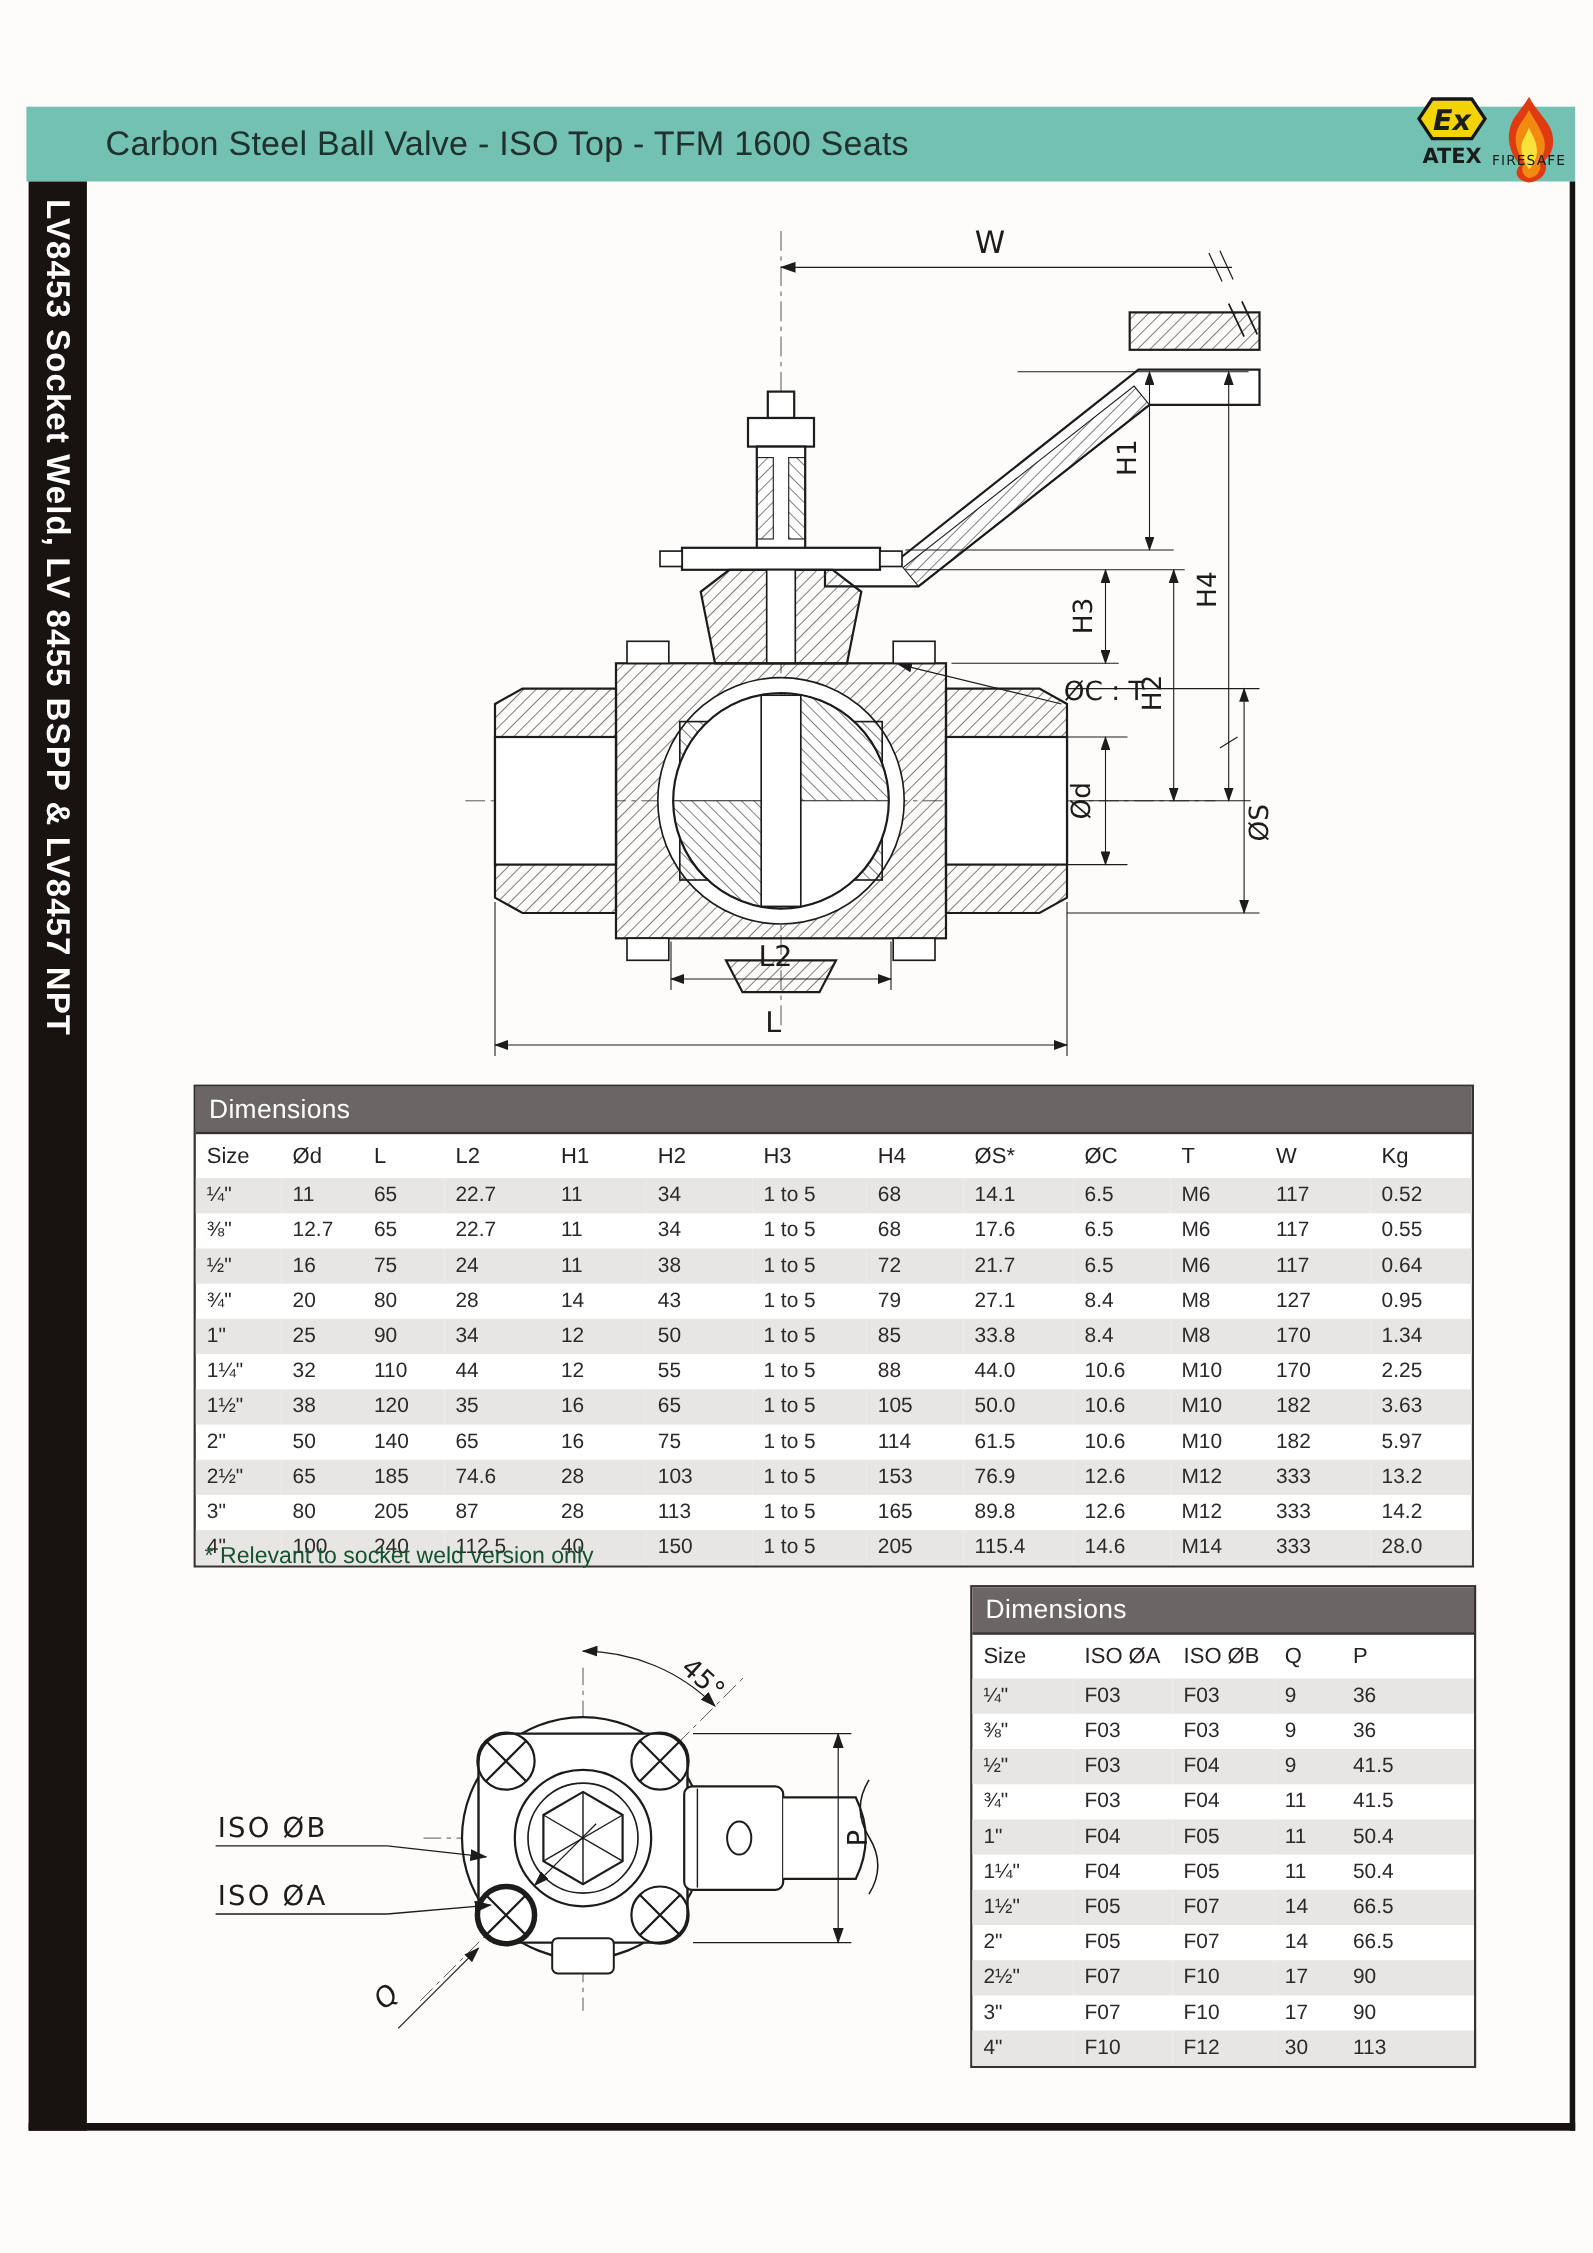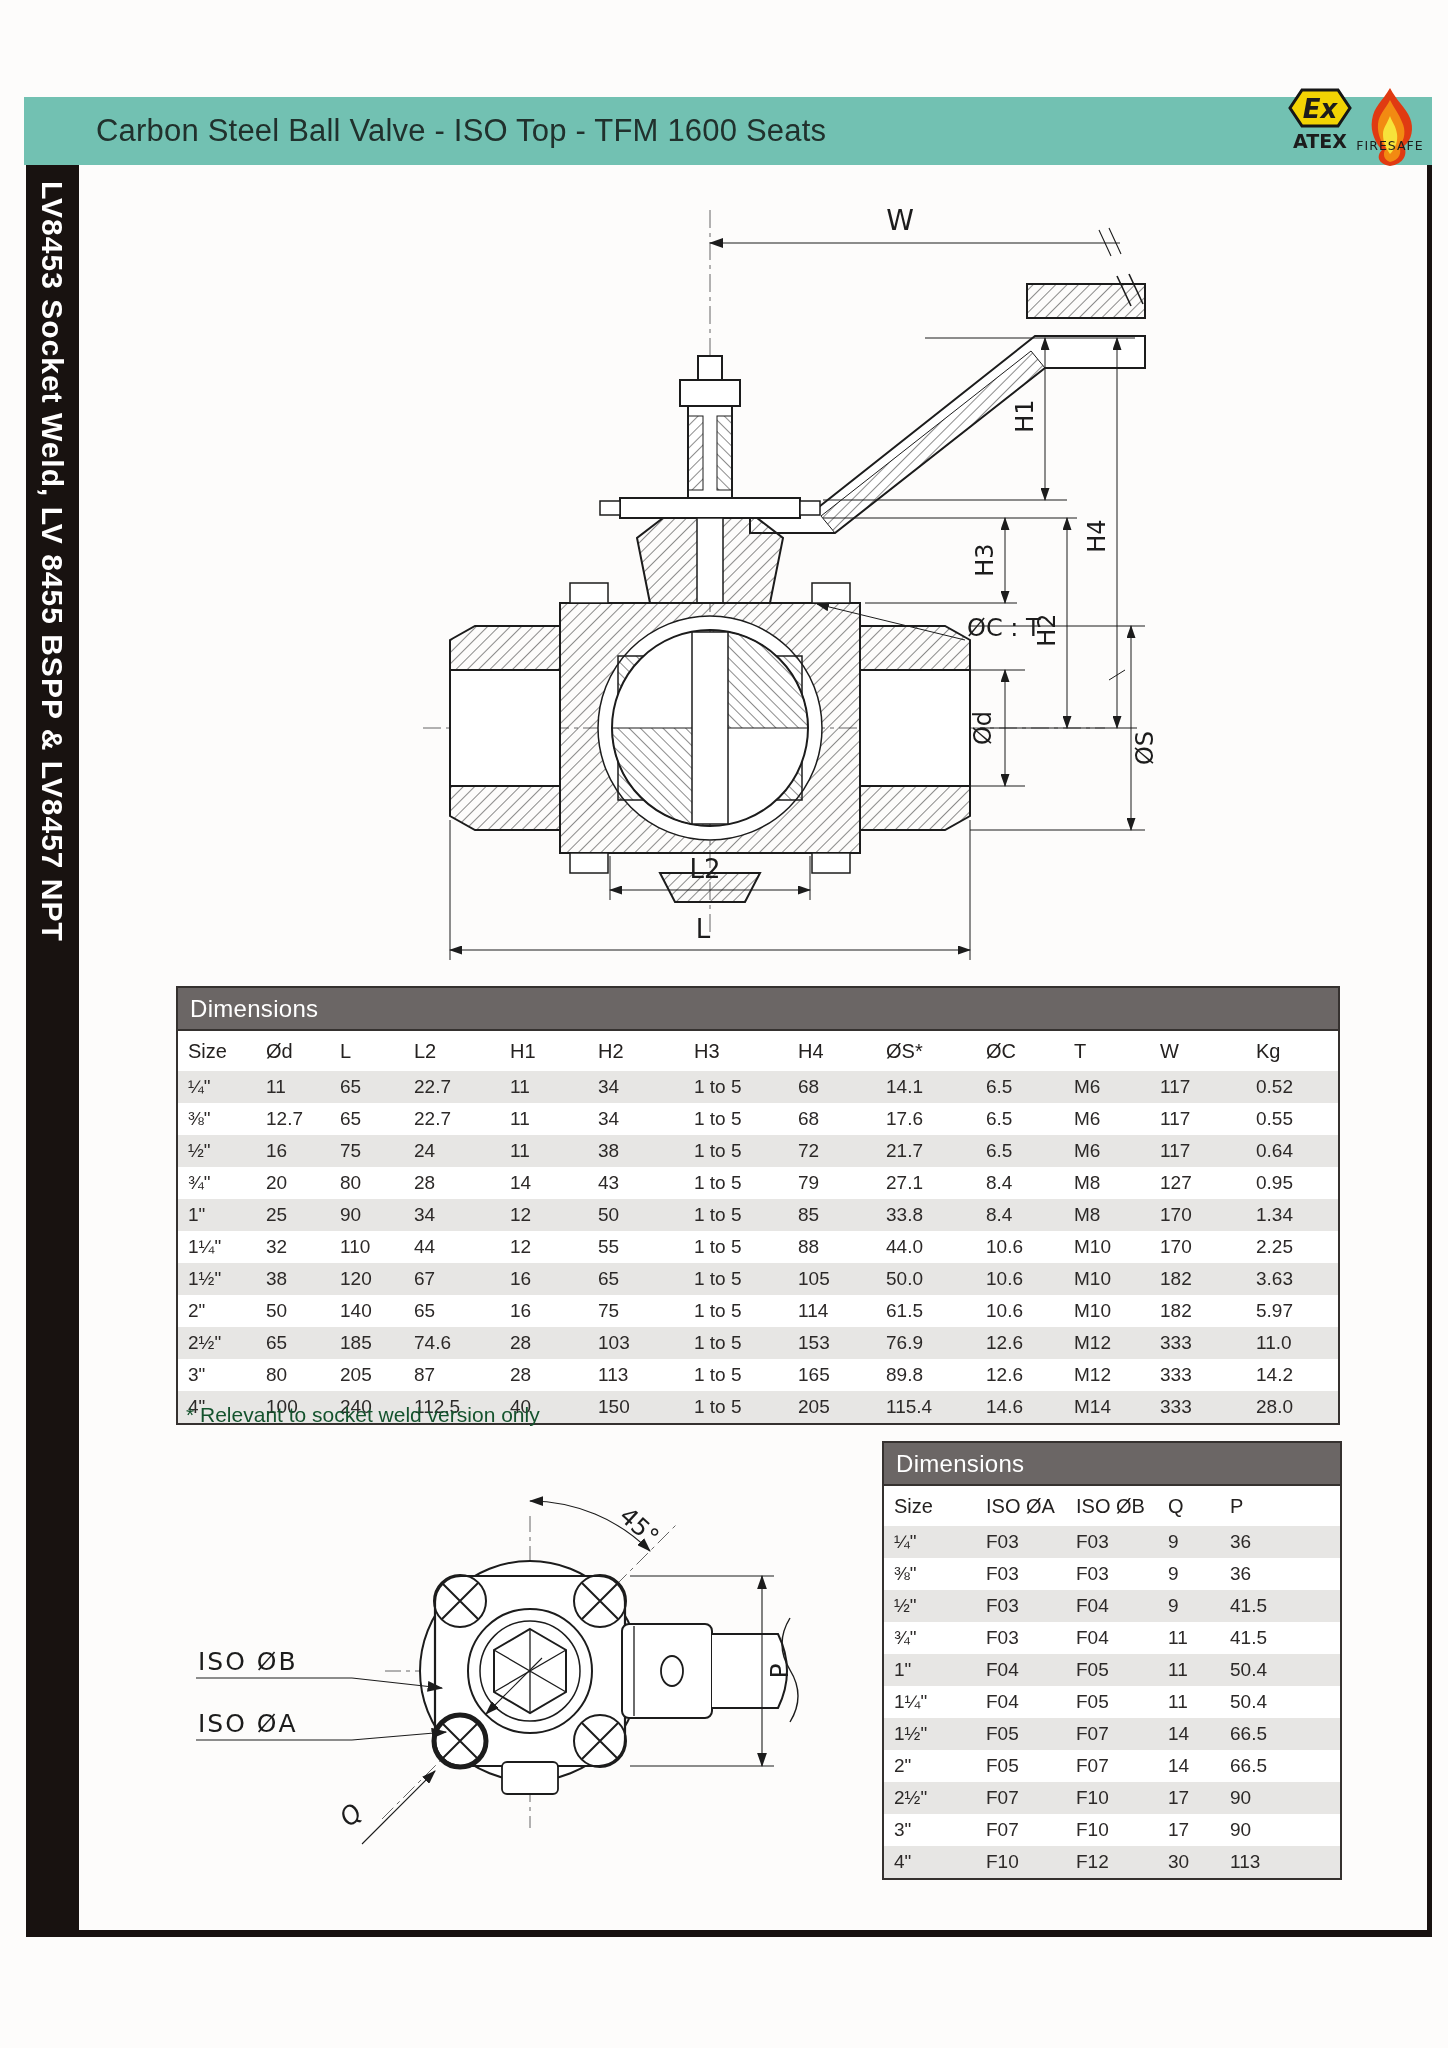--- a/index.html
+++ b/index.html
@@ -297,21 +297,21 @@
             <td>44.0</td>
             <td>10.6</td>
             <td>M10</td>
             <td>170</td>
             <td>2.25</td>
           </tr>
           <tr class="stripe">
             <td>1½"</td>
             <td>38</td>
             <td>120</td>
-            <td>67</td>
+            <td>35</td>
             <td>16</td>
             <td>65</td>
             <td>1 to 5</td>
             <td>105</td>
             <td>50.0</td>
             <td>10.6</td>
             <td>M10</td>
             <td>182</td>
             <td>3.63</td>
           </tr>
@@ -336,21 +336,21 @@
             <td>185</td>
             <td>74.6</td>
             <td>28</td>
             <td>103</td>
             <td>1 to 5</td>
             <td>153</td>
             <td>76.9</td>
             <td>12.6</td>
             <td>M12</td>
             <td>333</td>
-            <td>11.0</td>
+            <td>13.2</td>
           </tr>
           <tr>
             <td>3"</td>
             <td>80</td>
             <td>205</td>
             <td>87</td>
             <td>28</td>
             <td>113</td>
             <td>1 to 5</td>
             <td>165</td>

